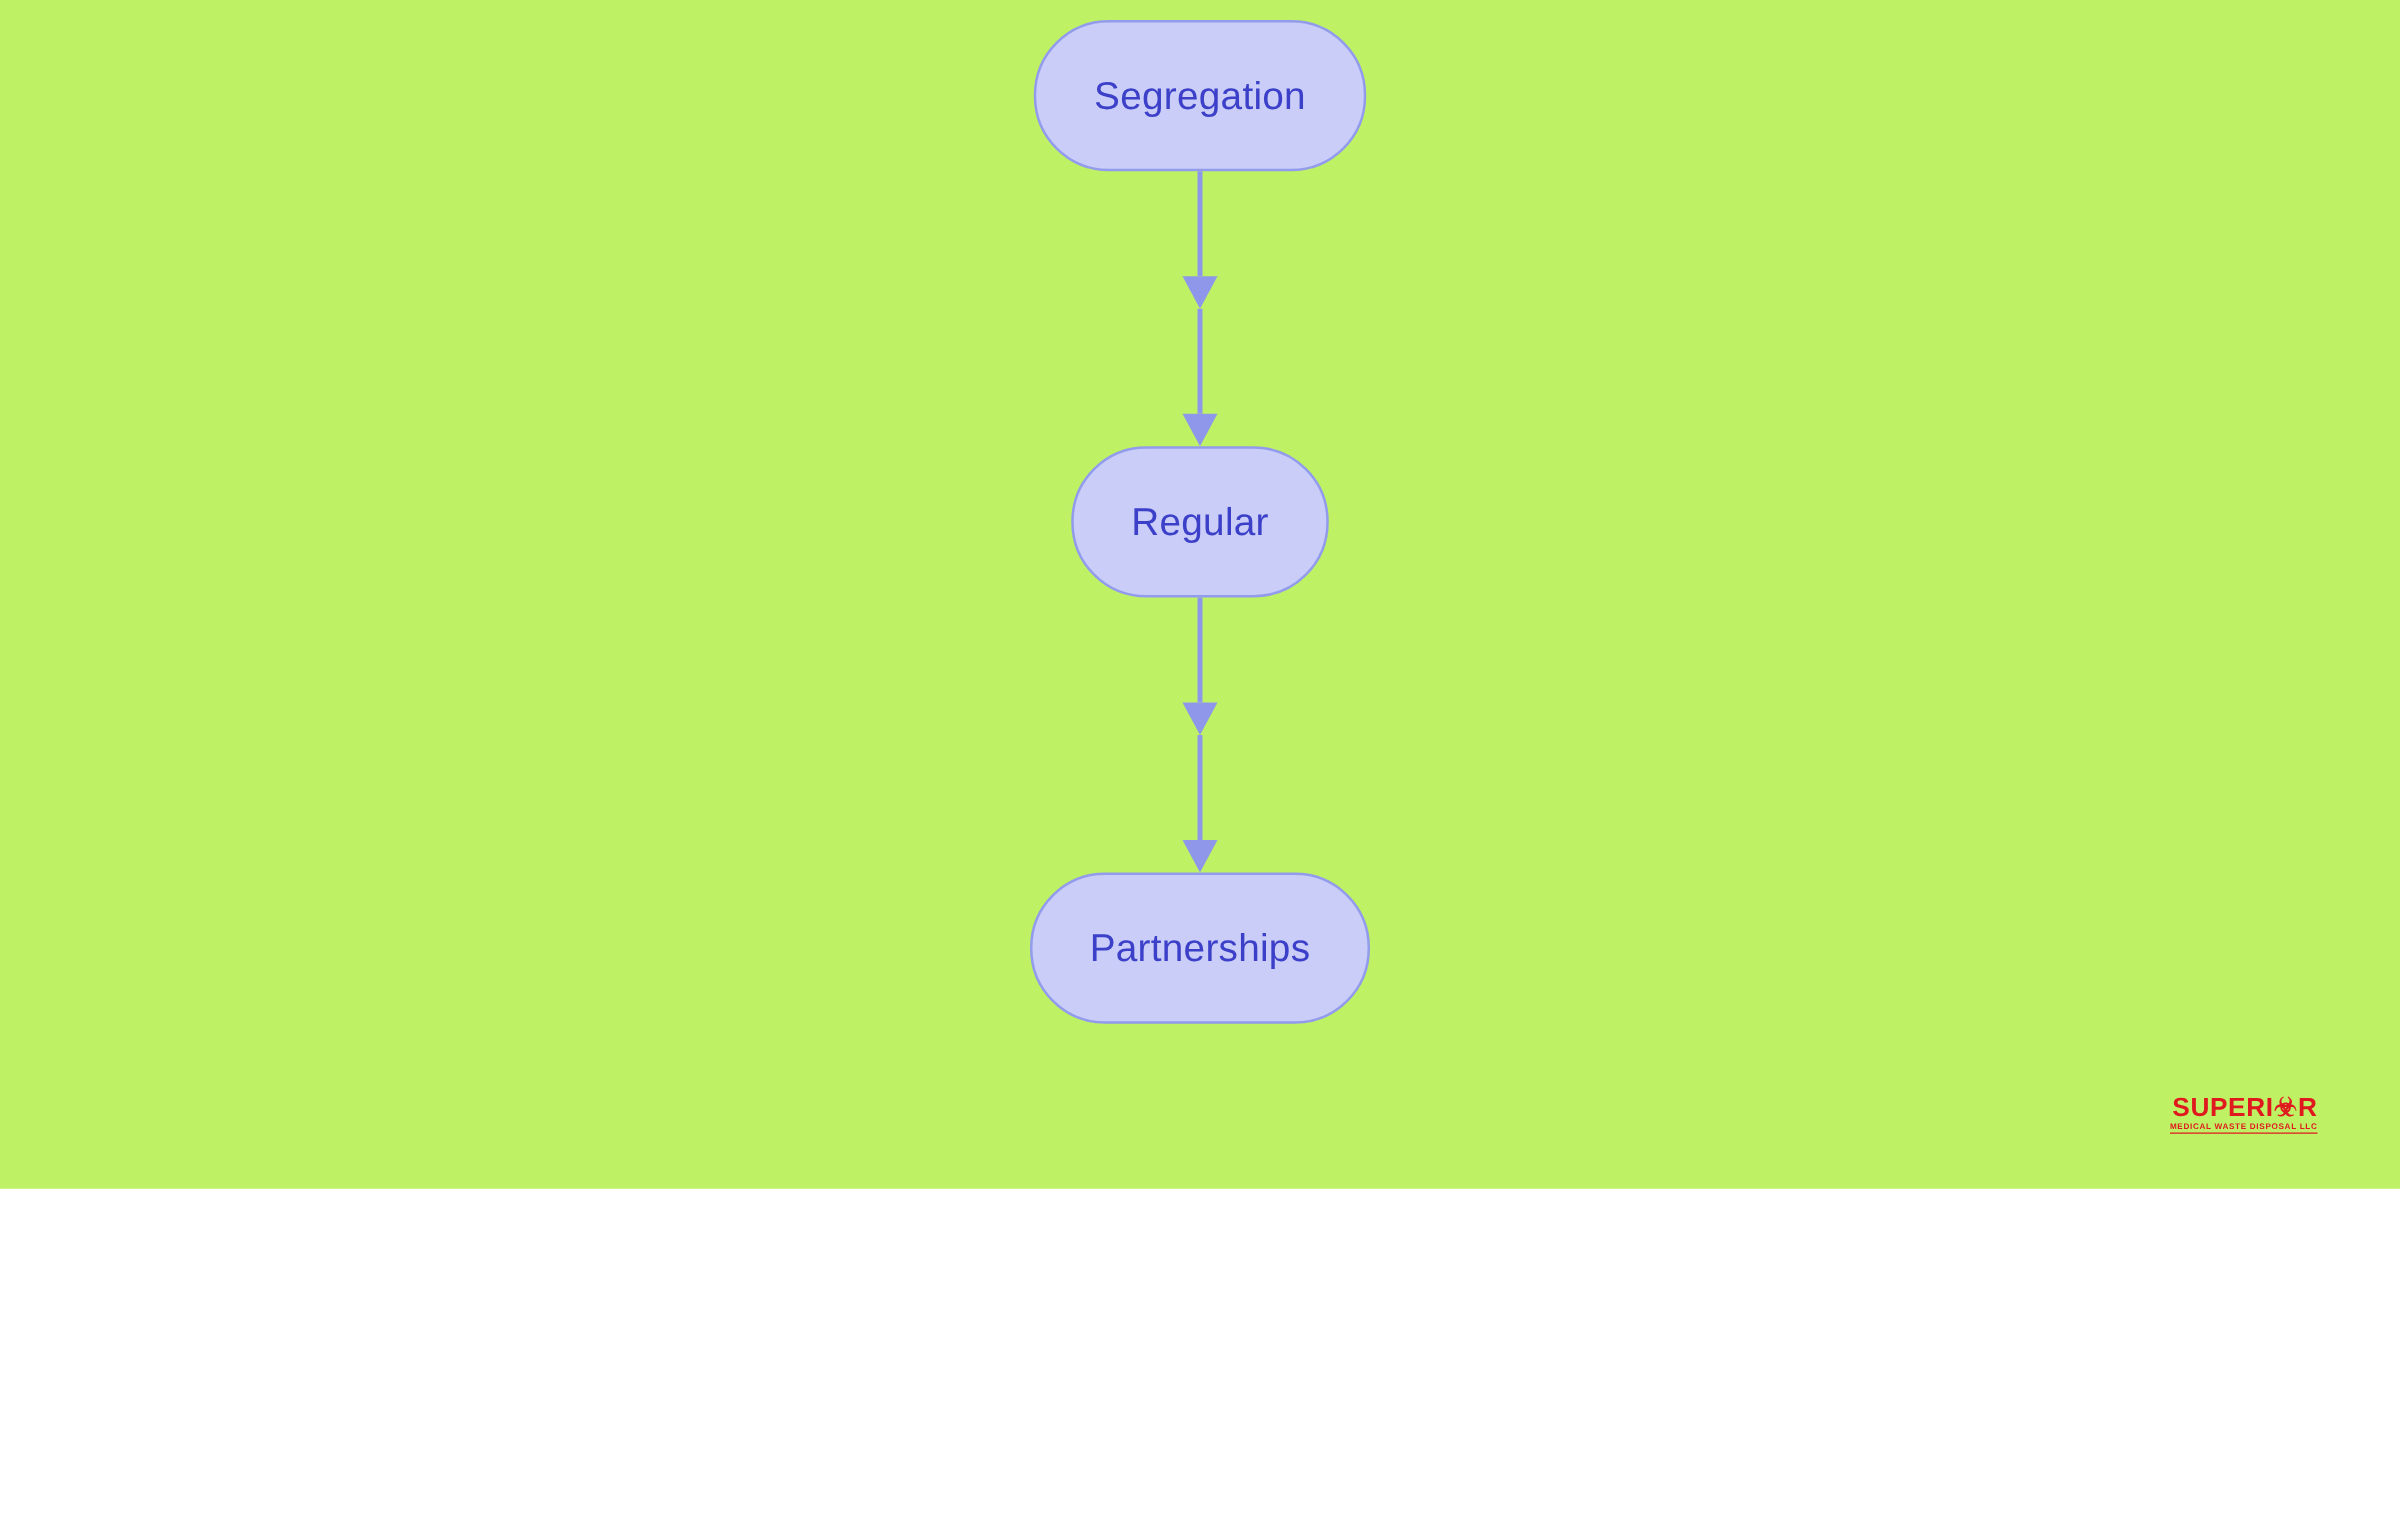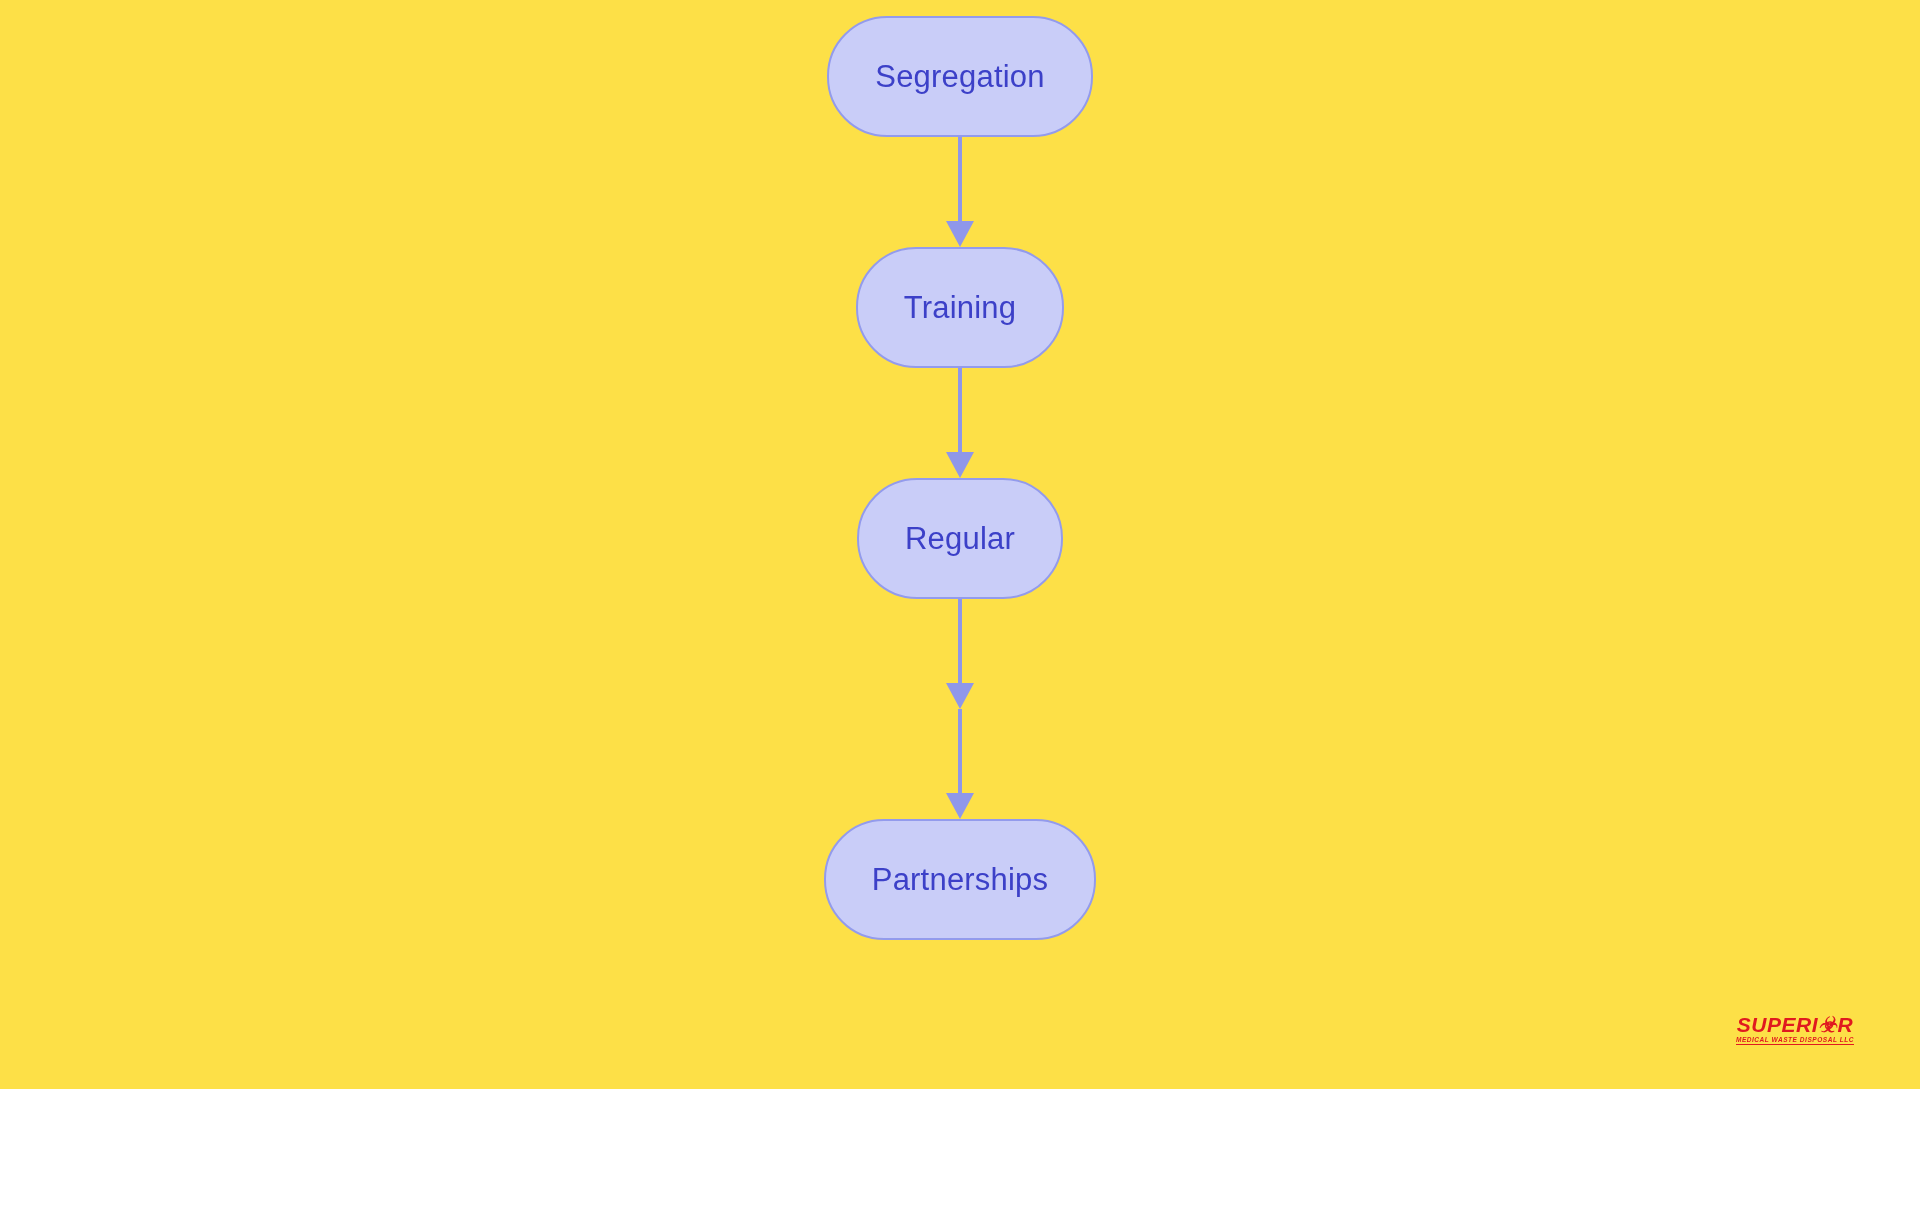--- a/index.html
+++ b/index.html
@@ -6,22 +6,22 @@
   html, body {
     width: 1920px;
     height: 1215px;
     background: #ffffff;
     font-family: "Liberation Sans", sans-serif;
     overflow: hidden;
   }
   .canvas {
     position: relative;
     width: 1920px;
-    height: 1089px;
-    background: #fde047;
+    height: 951px;
+    background: #bef264;
   }
   .flowchart {
     position: absolute;
     top: 16px;
     left: 0;
     width: 100%;
     display: flex;
     flex-direction: column;
     align-items: center;
   }
@@ -60,24 +60,23 @@
     width: 0;
     height: 0;
     border-left: 14px solid transparent;
     border-right: 14px solid transparent;
     border-top: 26px solid #8f97ea;
   }
   .watermark {
     position: absolute;
     right: 66px;
     bottom: 44px;
-    text-align: center;
+    text-align: right;
     color: #e0191f;
     user-select: none;
-    font-style: italic;
   }
   .watermark .brand {
     font-size: 21px;
     font-weight: bold;
     line-height: 1;
     letter-spacing: 0.5px;
     white-space: nowrap;
   }
   .watermark .brand .bio {
     font-size: 21px;
@@ -102,23 +101,20 @@
 
     <div class="flow-node">
       <span class="node-label">Segregation</span>
     </div>
 
     <div class="flow-arrow">
       <div class="arrow-line"></div>
       <div class="arrow-head"></div>
     </div>
 
-    <div class="flow-node">
-      <span class="node-label">Training</span>
-    </div>
 
     <div class="flow-arrow">
       <div class="arrow-line"></div>
       <div class="arrow-head"></div>
     </div>
 
     <div class="flow-node">
       <span class="node-label">Regular</span>
     </div>
 

